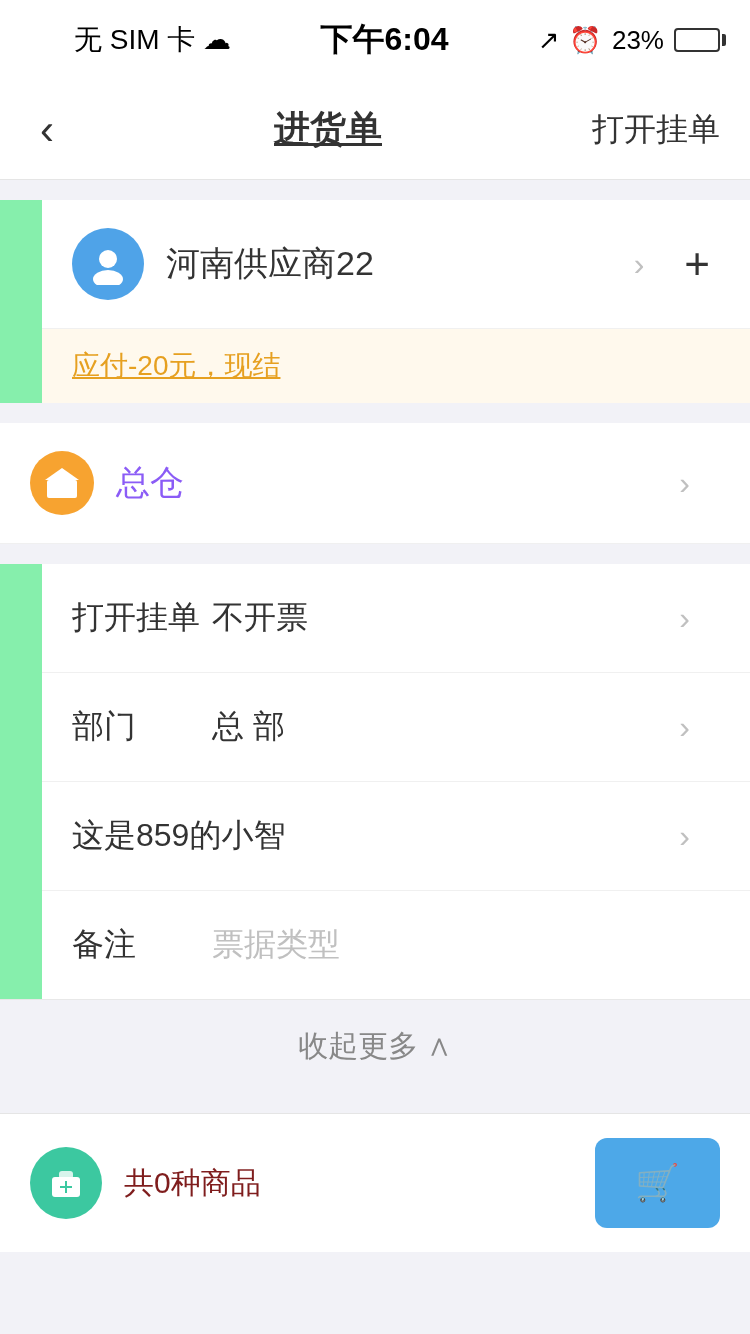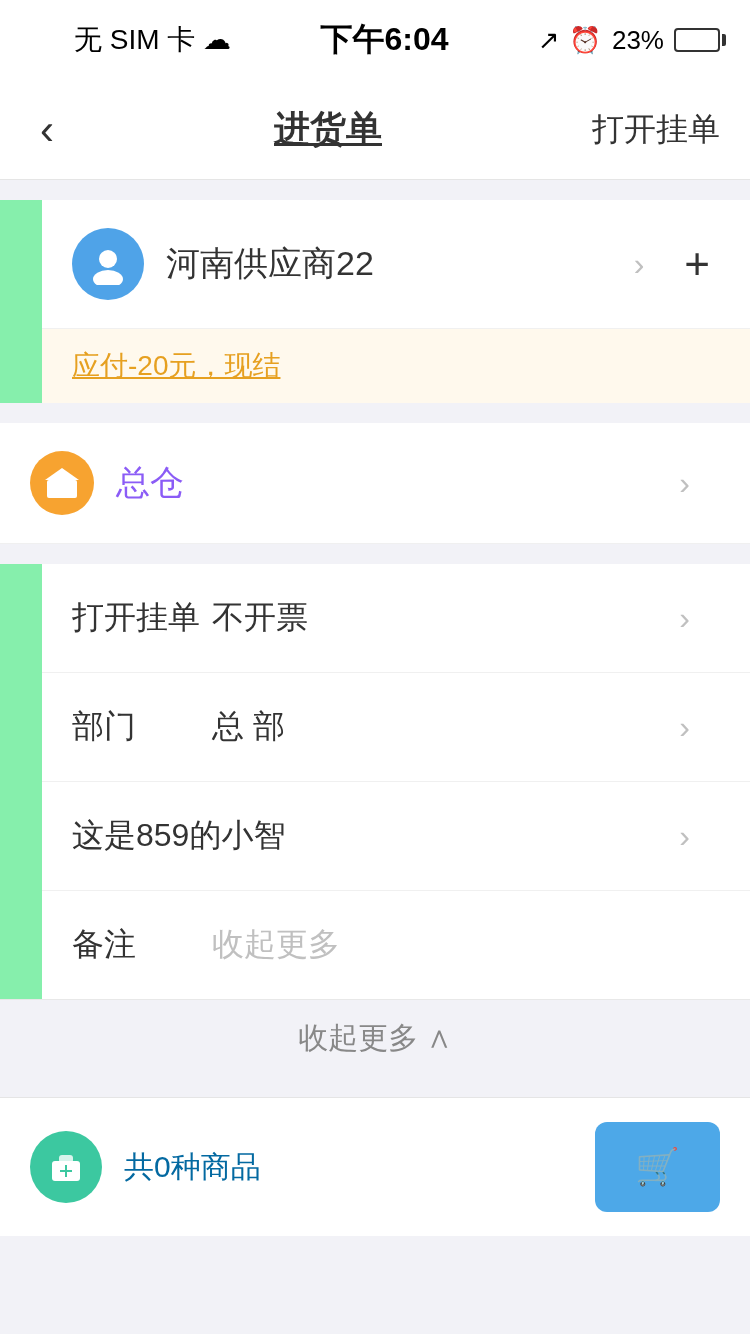--- a/index.html
+++ b/index.html
@@ -164,21 +164,21 @@
       flex: 1;
       font-size: 34px;
       color: #8b5cf6;
       font-weight: 500;
     }
 
     
     .collapse-row {
       background: #f2f2f7;
       text-align: center;
-      padding: 18px;
+      padding: 26px;
       font-size: 30px;
       color: #888;
       cursor: pointer;
       border-top: 1px solid #e8e8e8;
     }
 
     
     .bottom-bar {
       background: #fff;
       display: flex;
@@ -191,21 +191,21 @@
       width: 72px; height: 72px;
       border-radius: 50%;
       background: #3cc8a0;
       display: flex; align-items: center; justify-content: center;
       margin-right: 22px;
       flex-shrink: 0;
     }
     .product-count {
       flex: 1;
       font-size: 30px;
-      color: #0369a1;
+      color: #7f1d1d;
     }
     .select-btn {
       background: #4da8e8;
       color: #fff;
       font-size: 32px;
       padding: 24px 40px;
       border-radius: 12px;
       cursor: pointer;
       display: flex;
       align-items: center;
@@ -289,21 +289,21 @@
     <span class="form-label">部门</span>
     <span class="form-value">总 部</span>
     <span class="chevron">›</span>
   </div>
   <div class="form-row">
     <span class="form-value">这是859的小智</span>
     <span class="chevron">›</span>
   </div>
   <div class="form-row">
     <span class="form-label">备注</span>
-    <span class="form-value placeholder">收起更多</span>
+    <span class="form-value placeholder">票据类型</span>
   </div>
 </div>
 
 <div class="collapse-row">收起更多 ∧</div>
 
 <div class="bottom-bar">
   <div class="product-icon">
     <svg width="40" height="40" viewBox="0 0 40 40" fill="none">
       <rect x="6" y="14" width="28" height="20" rx="3" fill="white"></rect>
       <rect x="13" y="8" width="14" height="8" rx="3" fill="white" opacity="0.8"></rect>

